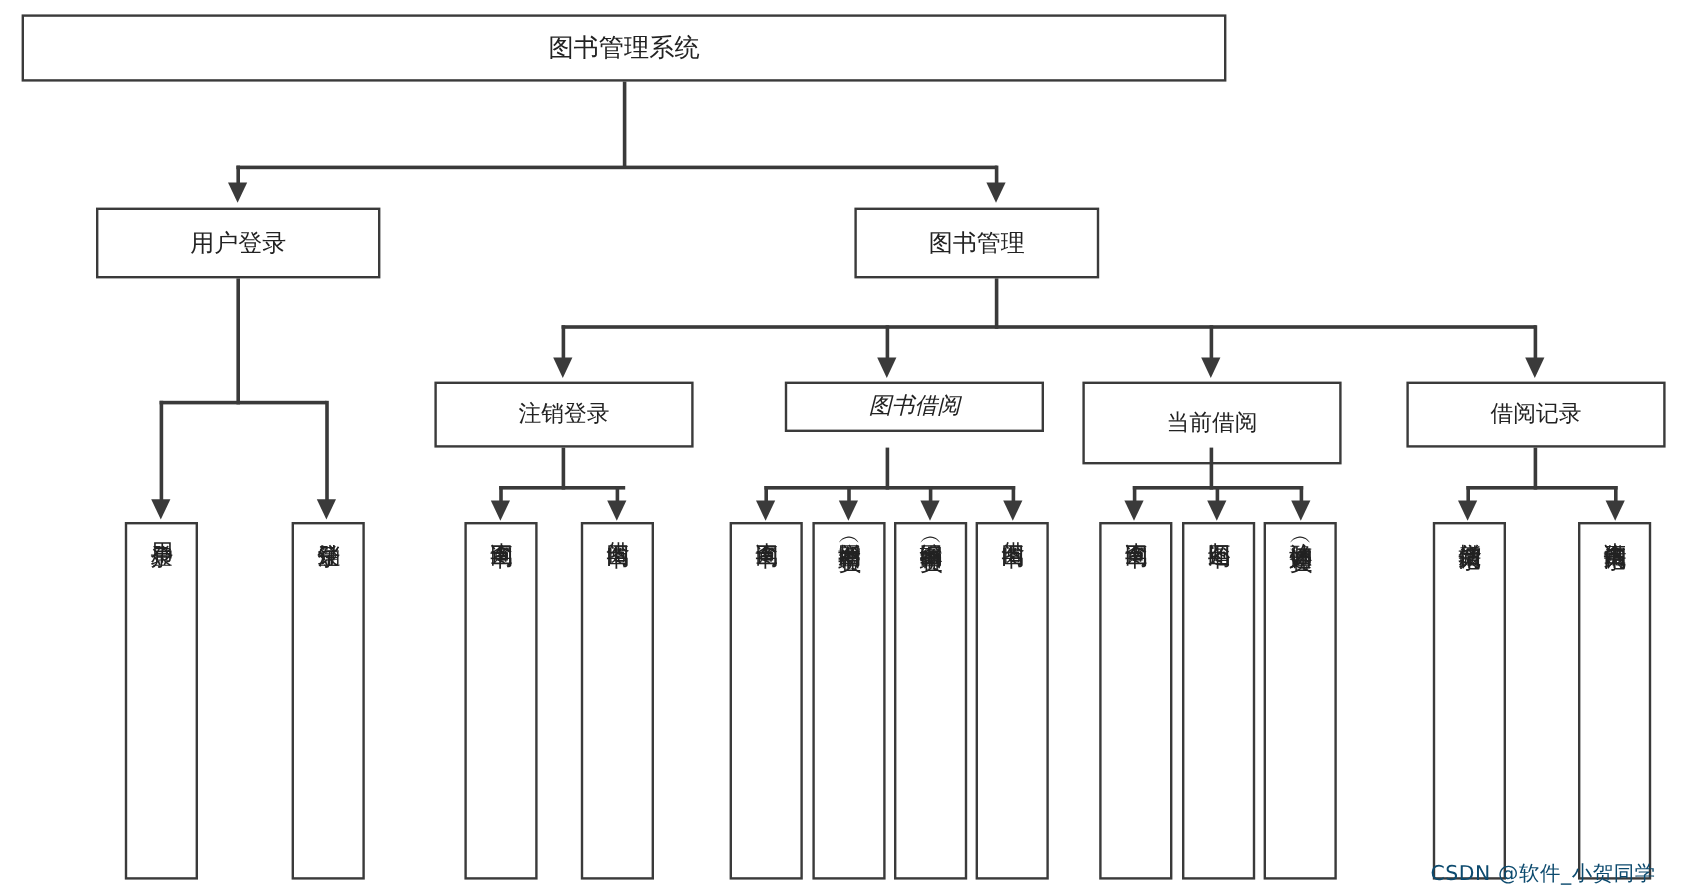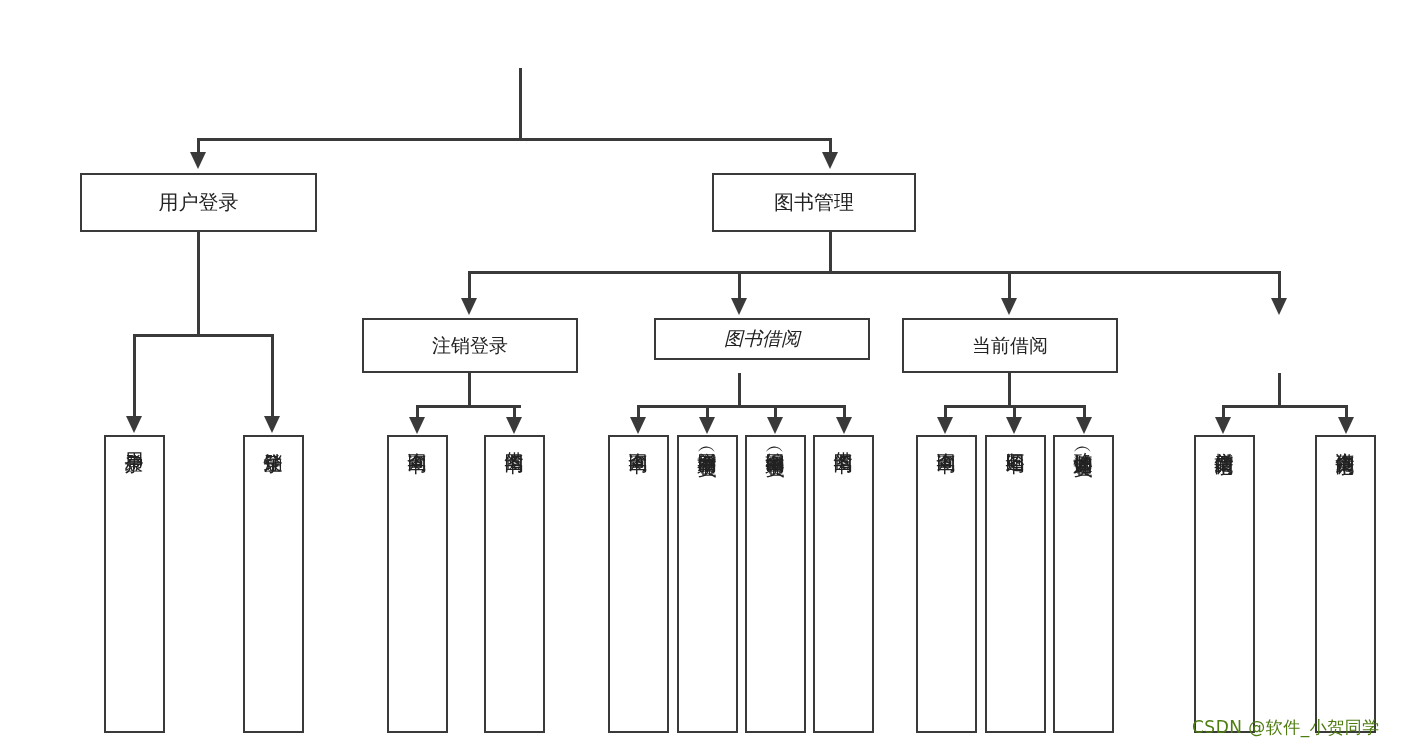--- a/index.html
+++ b/index.html
@@ -72,31 +72,34 @@
     width: 0;
     height: 0;
     border-left: 8px solid transparent;
     border-right: 8px solid transparent;
     border-top: 17px solid #3a3a3a;
   }
   
   #watermark {
     position: absolute;
     font-size: 17px;
-    color: #4d7c0f;
+    color: #0c4a6e;
     white-space: nowrap;
     letter-spacing: 0.5px;
     font-family: "DejaVu Sans", "Liberation Sans", sans-serif;
   }
 </style>
 </head>
 <body>
 
 <div id="diagram-root">
 
+  <div class="node root-node" style="left:18px; top:12px; width:1004px; height:56px;">
+    <span class="node-label">图书管理系统</span>
+  </div>
 
   <div class="conn v" style="left:519px; top:68px; height:72px;"></div>
 
   <div class="conn h" style="left:197px; top:138px; width:634px;"></div>
 
   <div class="conn v" style="left:197px; top:138px; height:17px;"></div>
   <div class="arrow" style="left:190px; top:152px;"></div>
   <div class="conn v" style="left:829px; top:138px; height:17px;"></div>
   <div class="arrow" style="left:822px; top:152px;"></div>
 
@@ -124,22 +127,25 @@
   <div class="arrow" style="left:1001px; top:298px;"></div>
   <div class="conn v" style="left:1278px; top:271px; height:29px;"></div>
   <div class="arrow" style="left:1271px; top:298px;"></div>
 
   <div class="node lvl3" style="left:362px; top:318px; width:216px; height:55px;">
     <span class="node-label">注销登录</span>
   </div>
   <div class="node lvl3" style="left:654px; top:318px; width:216px; height:42px;font-style:italic;">
     <span class="node-label">图书借阅</span>
   </div>
-  <div class="node lvl3" style="left:902px; top:318px; width:216px; height:55px;">
+  <div class="node lvl3" style="left:902px; top:318px; width:216px; height:69px;">
     <span class="node-label">当前借阅</span>
+  </div>
+  <div class="node lvl3" style="left:1172px; top:318px; width:216px; height:55px;">
+    <span class="node-label">借阅记录</span>
   </div>
 
   <div class="conn v" style="left:468px; top:373px; height:35px;"></div>
   <div class="conn h" style="left:416px; top:405px; width:105px;"></div>
   <div class="conn v" style="left:416px; top:405px; height:14px;"></div>
   <div class="arrow" style="left:409px; top:417px;"></div>
   <div class="conn v" style="left:513px; top:405px; height:14px;"></div>
   <div class="arrow" style="left:506px; top:417px;"></div>
 
   <div class="conn v" style="left:738px; top:373px; height:35px;"></div>

